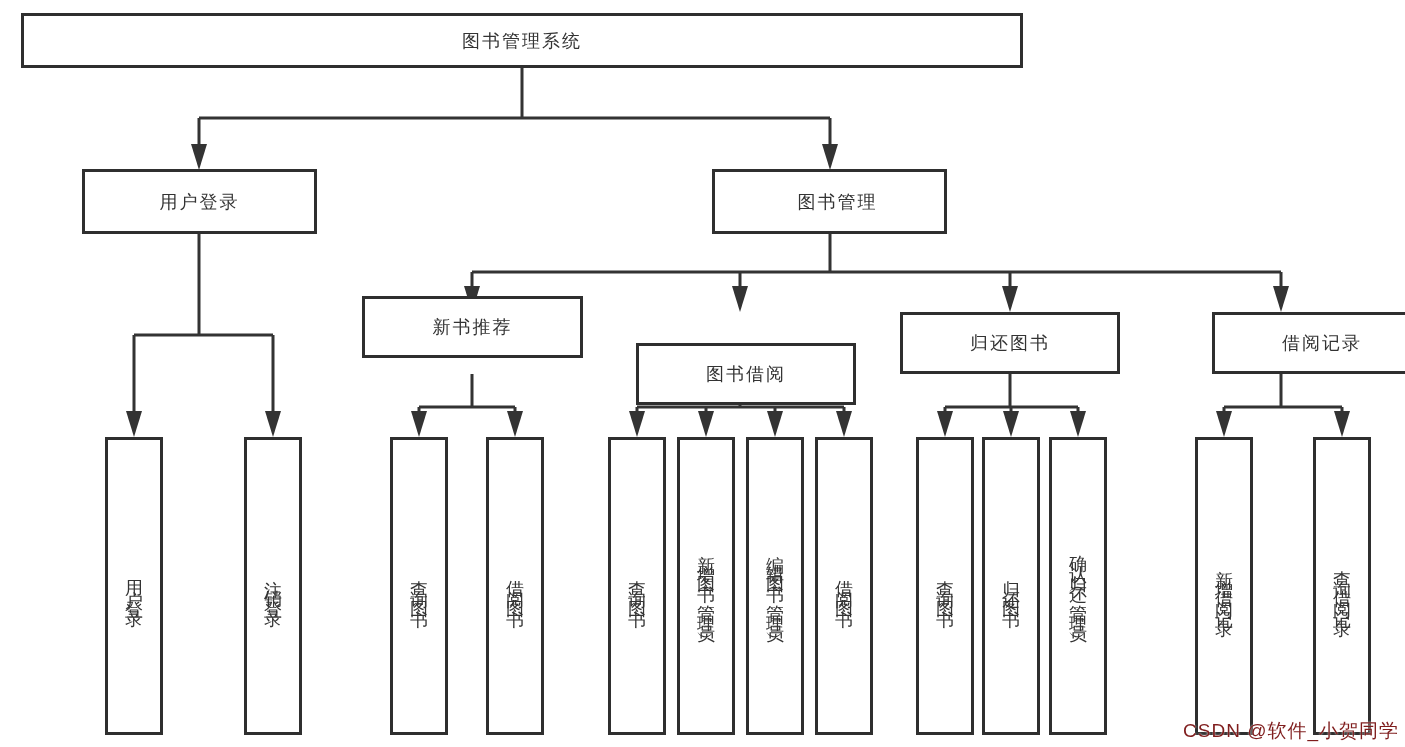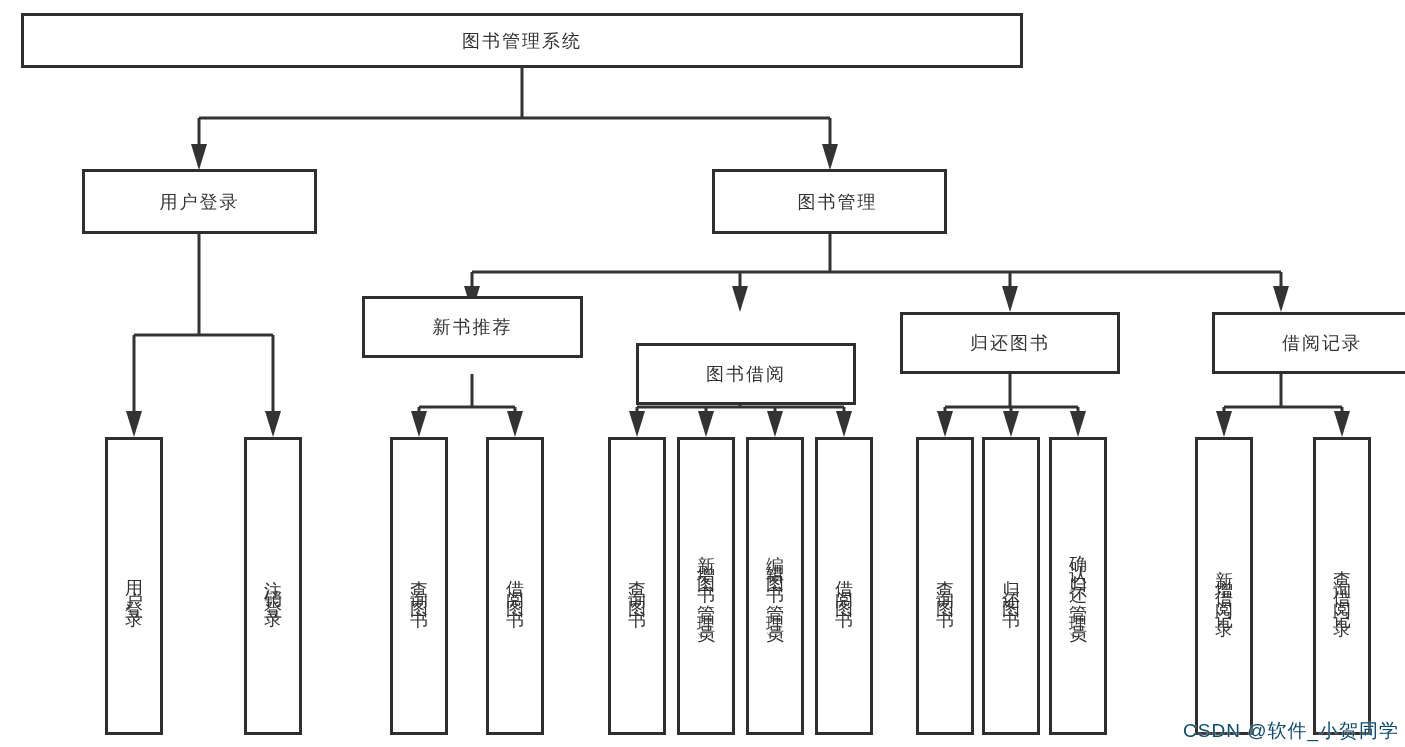--- a/index.html
+++ b/index.html
@@ -29,21 +29,21 @@
     font-size:18px;
     letter-spacing:10px;
     line-height:1;
     white-space:nowrap;
   }
   .watermark {
     position:absolute;
     right:6px; bottom:3px;
     font-size:19px;
     letter-spacing:1px;
-    color:#0c4a6e;
+    color:#7f1d1d;
     text-shadow:0 0 2px #fff;
   }
 </style>
 </head>
 <body>
 
 <div id="canvas">
 
   <svg id="connectors" width="1405" height="747" viewBox="0 0 1405 747" xmlns="http://www.w3.org/2000/svg">
     <g stroke="#333" stroke-width="3" fill="none">

